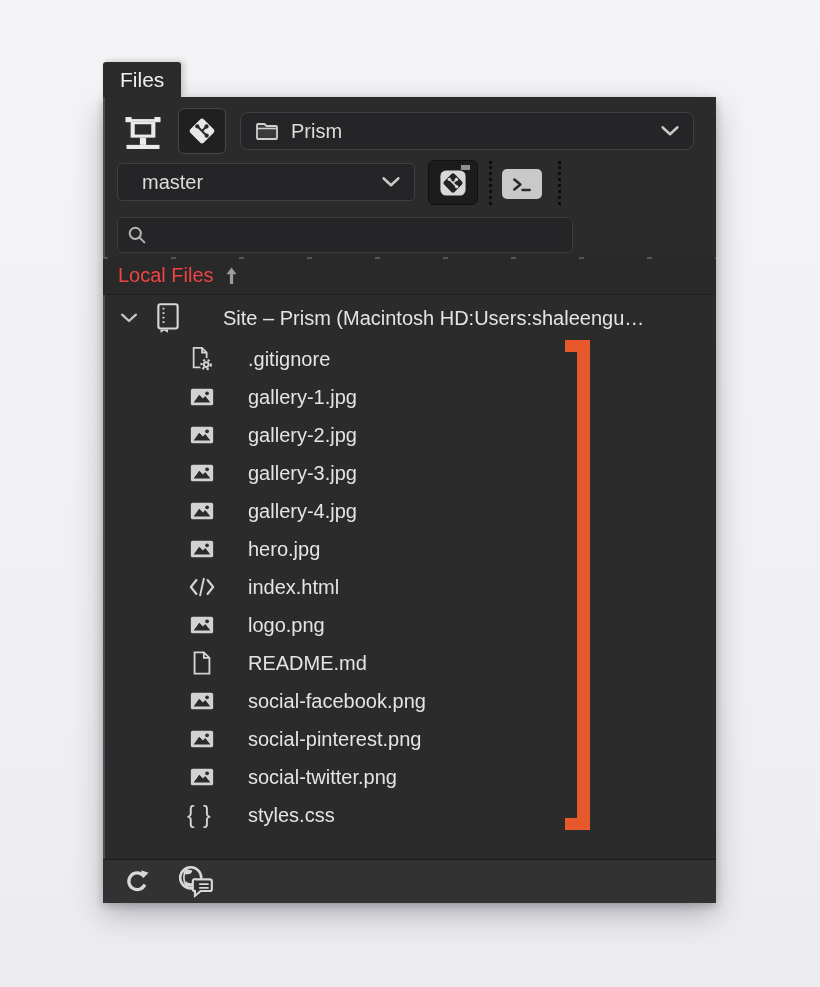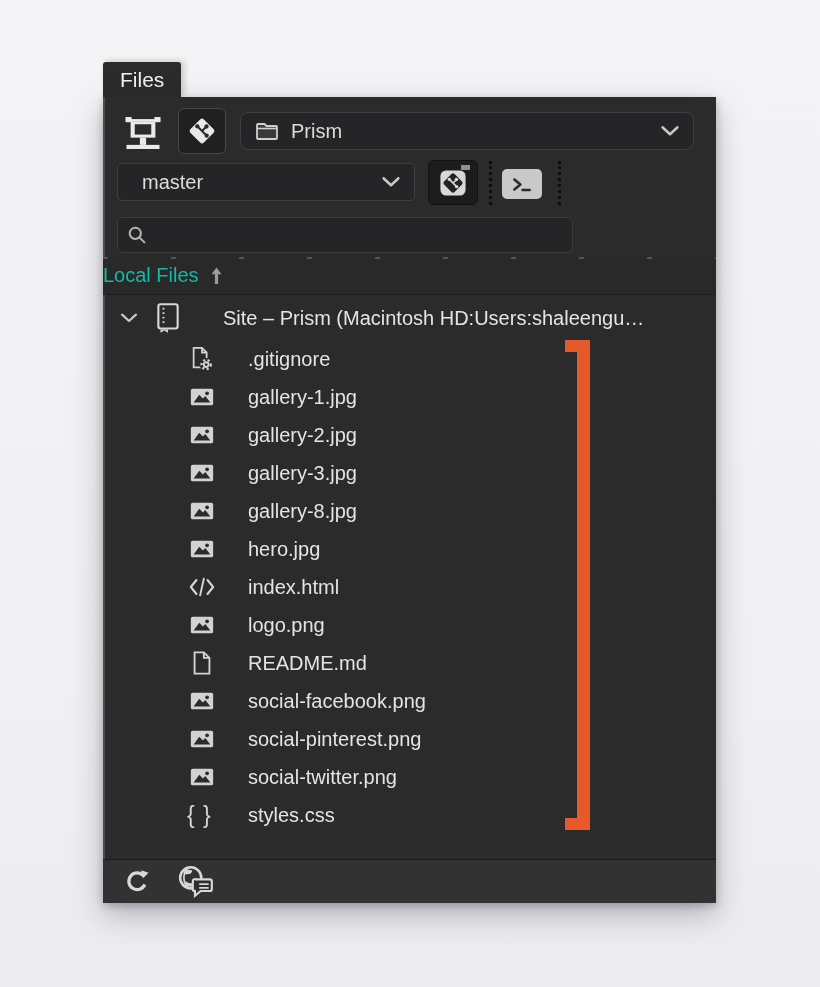--- a/index.html
+++ b/index.html
@@ -75,22 +75,22 @@
   }
   .search-box input {
     flex:1; background:transparent; border:none; outline:none;
     color:#ddd; font-size:18px; font-family:"Liberation Sans",sans-serif; margin-left:8px;
   }
 
   
   .local-header {
     position:absolute; left:0; top:160px; width:613px; height:38px;
     background:#29292a; border-bottom:1px solid #1e1e1f;
-    display:flex; align-items:center; 
-    color:#14b8a6; font-size:20px;
+    display:flex; align-items:center; padding-left:15px;
+    color:#ef4444; font-size:20px;
   }
   .local-header::before {
     content:""; position:absolute; left:0; top:0; height:2px; width:100%;
     background:repeating-linear-gradient(90deg,#7a7a7a 0 5px, transparent 5px 68px);
     opacity:.55;
   }
   .up-arrow { width:15px; height:18px; margin-left:10px; }
 
   
   .tree { position:absolute; left:0; top:199px; width:613px; height:560px; }
@@ -324,21 +324,21 @@
             </span>
     <span class="row-label">gallery-3.jpg</span>
   </div>
 
   <div class="file-row">
     <span class="row-icon">
               <svg viewBox="0 0 28 28">
                 <use href="#sym-image" xlink:href="#sym-image"></use>
               </svg>
             </span>
-    <span class="row-label">gallery-8.jpg</span>
+    <span class="row-label">gallery-4.jpg</span>
   </div>
 
   <div class="file-row">
     <span class="row-icon">
               <svg viewBox="0 0 28 28">
                 <use href="#sym-image" xlink:href="#sym-image"></use>
               </svg>
             </span>
     <span class="row-label">hero.jpg</span>
   </div>

